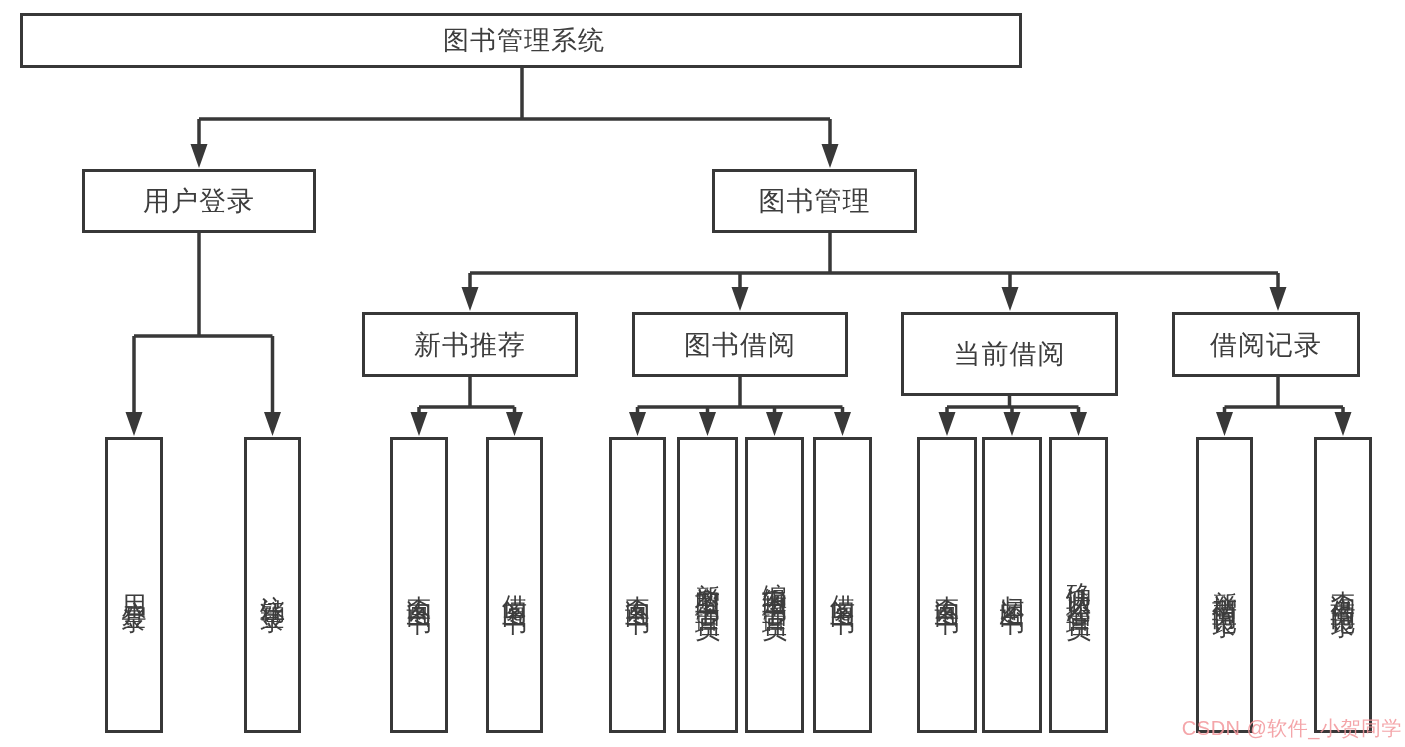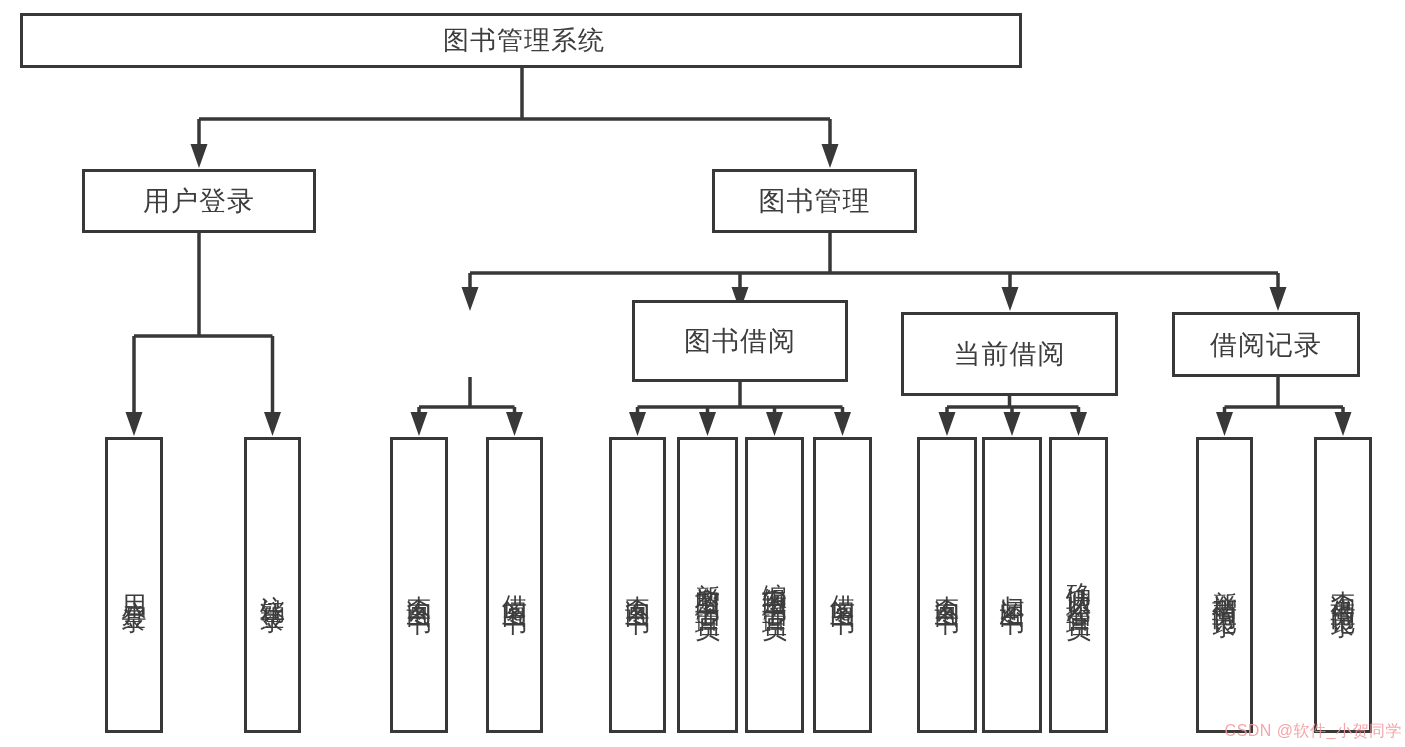--- a/index.html
+++ b/index.html
@@ -33,21 +33,21 @@
     writing-mode:vertical-rl;
     text-orientation:mixed;
     font-size:25px;
     letter-spacing:5px;
     line-height:1;
     white-space:nowrap;
   }
   .watermark{
     position:absolute;
     right:3px;bottom:5px;
-    font-size:16px;
+    font-size:20px;
     letter-spacing:0.5px;
     color:rgba(242,152,157,0.88);
     z-index:5;
     white-space:nowrap;
   }
 </style>
 </head>
 <body>
 
 <div class="stage">
@@ -111,21 +111,24 @@
     <span class="lbl">图书管理系统</span>
   </div>
 
   <div class="node h" style="left:82px;top:169px;width:234px;height:64px">
     <span class="lbl">用户登录</span>
   </div>
   <div class="node h" style="left:712px;top:169px;width:205px;height:64px">
     <span class="lbl">图书管理</span>
   </div>
 
-  <div class="node h" style="left:632px;top:300px;width:216px;height:82px">
+  <div class="node h" style="left:362px;top:312px;width:216px;height:65px">
+    <span class="lbl">新书推荐</span>
+  </div>
+  <div class="node h" style="left:632px;top:312px;width:216px;height:65px">
     <span class="lbl">图书借阅</span>
   </div>
   <div class="node h" style="left:901px;top:312px;width:217px;height:84px">
     <span class="lbl">当前借阅</span>
   </div>
   <div class="node h" style="left:1172px;top:312px;width:188px;height:65px">
     <span class="lbl">借阅记录</span>
   </div>
 
   <div class="node v" style="left:105px;width:58px">

